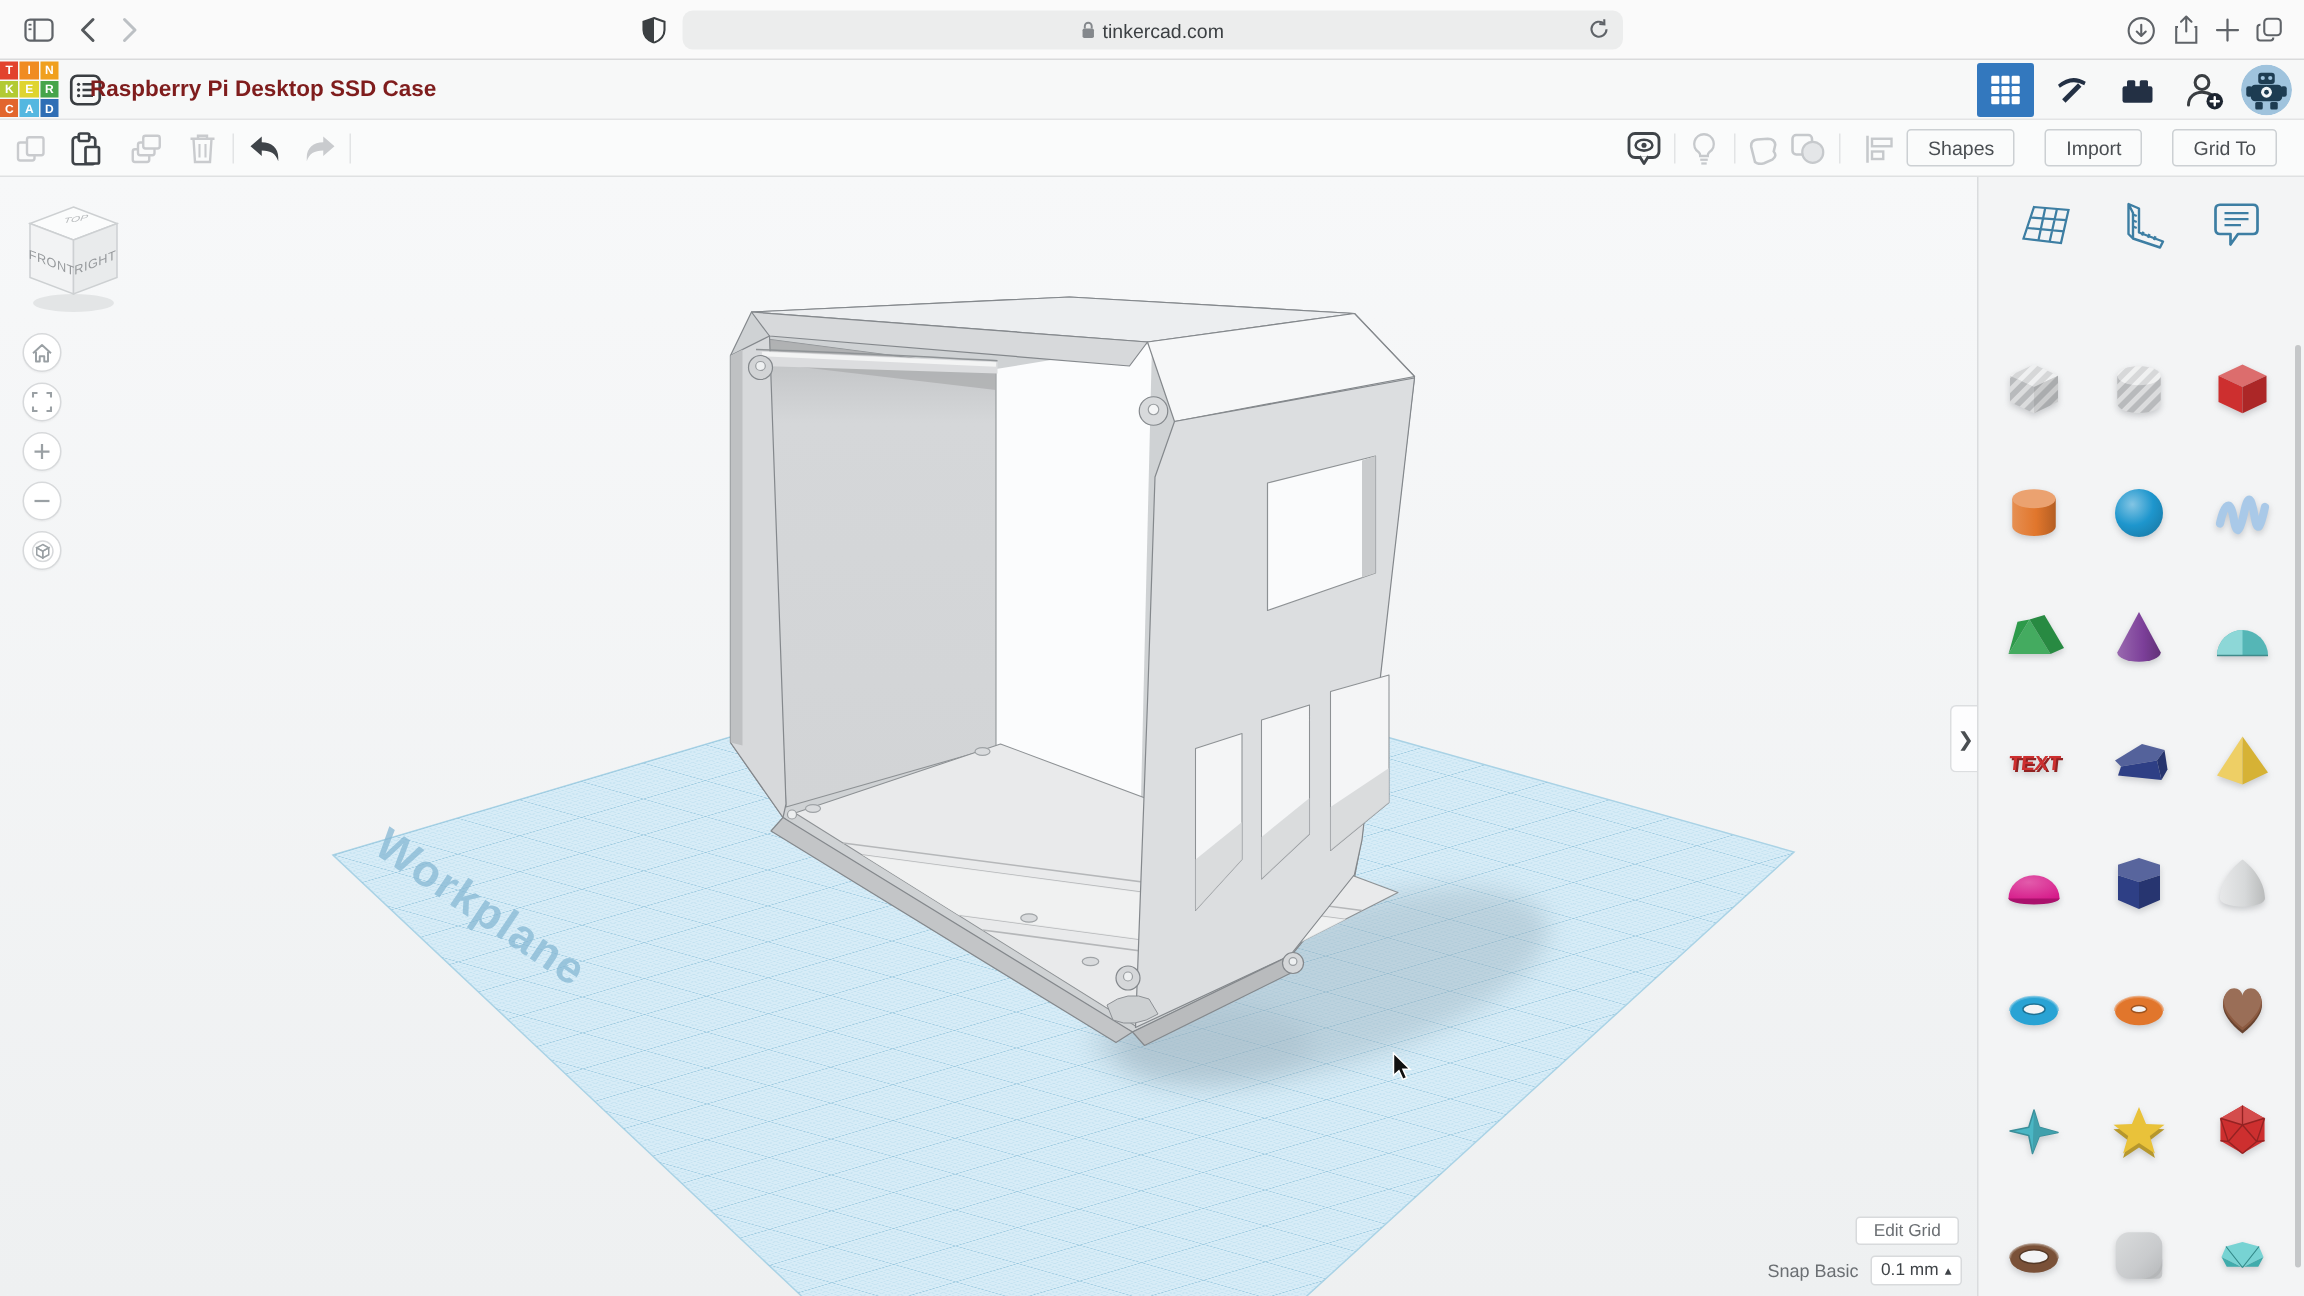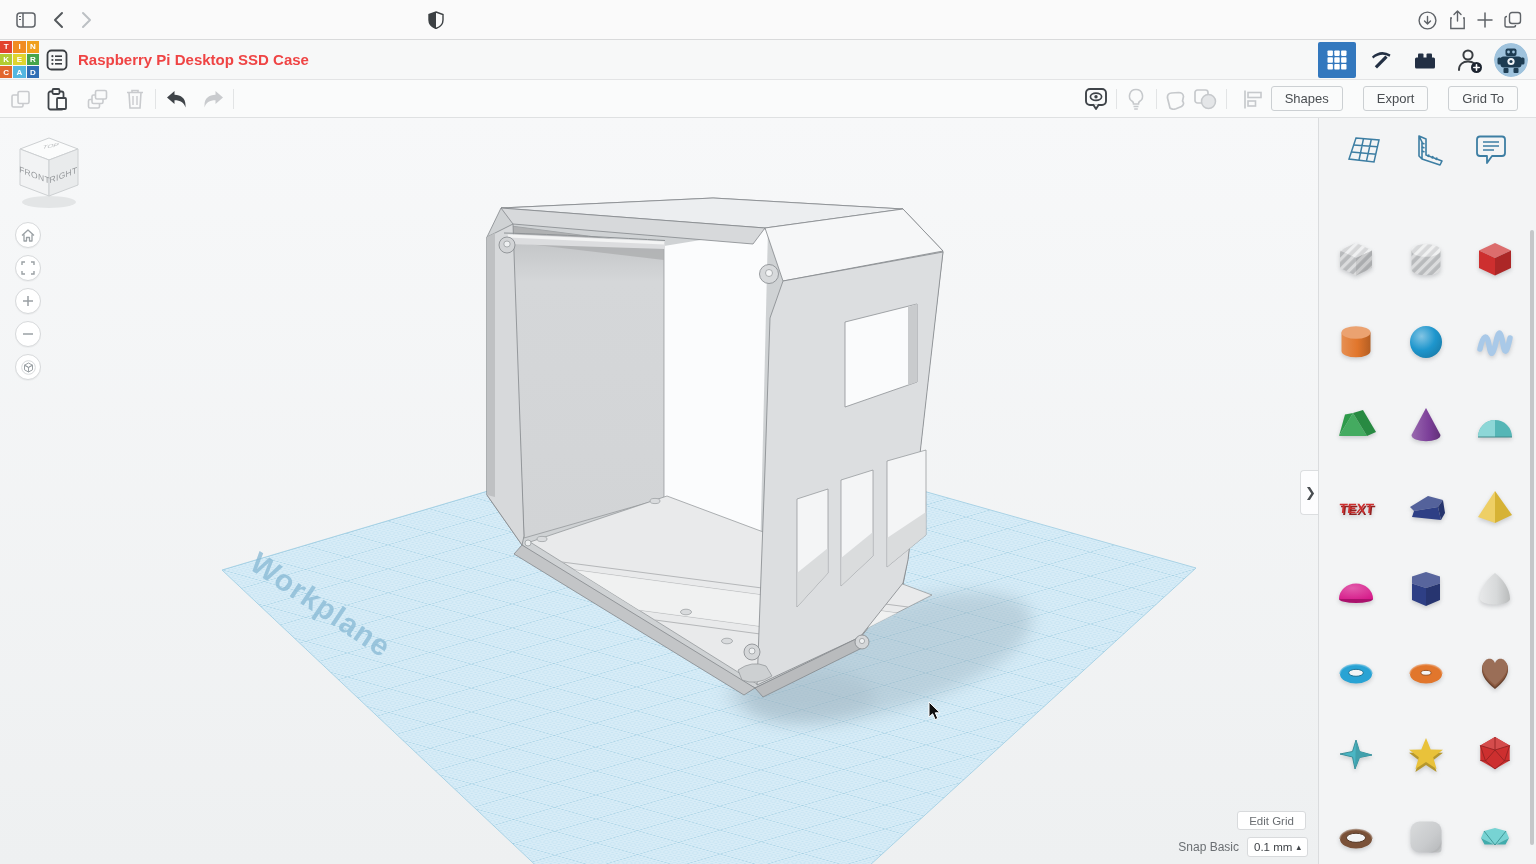--- a/index.html
+++ b/index.html
@@ -18,22 +18,22 @@
 
   
   .app-header { position:relative; width:1536px; height:40px; background:#f7f8f8;
     border-bottom:1px solid #e3e4e5; }
   .logo { position:absolute; left:0; top:1px; width:39px; height:37px;
     display:grid; grid-template-columns:repeat(3,1fr); grid-template-rows:repeat(3,1fr);
     gap:1px; background:#f7f8f8; }
   .logo div { display:flex; align-items:center; justify-content:center;
     color:#fff; font-size:8px; font-weight:bold; }
   .props-btn { position:absolute; left:46px; top:9px; width:22px; height:22px; }
-  .doc-title { position:absolute; left:78px; top:11px; font-size:15px; font-weight:bold;
-    color:#ef4444; }
+  .doc-title { position:absolute; left:60px; top:11px; font-size:15px; font-weight:bold;
+    color:#7f1d1d; }
   .hdr-right { position:absolute; right:8px; top:0; height:40px; display:flex;
     align-items:center; gap:6px; }
   .hdr-btn { width:38px; height:36px; display:flex; align-items:center;
     justify-content:center; border-radius:2px; cursor:pointer; }
   .hdr-btn.active { background:#3378be; }
   .avatar { width:34px; height:34px; border-radius:50%; overflow:hidden; cursor:pointer; }
 
   
   .toolbar { position:relative; width:1536px; height:38px; background:#fafbfb;
     border-bottom:1px solid #dfe1e2; }
@@ -117,20 +117,33 @@
     <svg width="11" height="18" viewBox="0 0 11 18">
         <path d="M2,2 L9,9 L2,16" fill="none" stroke="#bcc0c4" stroke-width="2" stroke-linecap="round" stroke-linejoin="round"></path>
       </svg>
   </div>
   <div class="bicon" style="left:424px">
     <svg width="16" height="18" viewBox="0 0 16 18">
         <path d="M8,1 L15,3.5 V9 C15,13.5 12,16 8,17.5 C4,16 1,13.5 1,9 V3.5 Z" fill="none" stroke="#3c4043" stroke-width="1.4"></path>
         <path d="M8,1 L1,3.5 V9 C1,13.5 4,16 8,17.5 Z" fill="#3c4043"></path>
       </svg>
   </div>
+  <div class="url-pill">
+    <svg width="9" height="12" viewBox="0 0 9 12">
+        <rect x="0.7" y="5" width="7.6" height="6.3" rx="1.2" fill="#84888c"></rect>
+        <path d="M2.2,5 V3.4 a2.3,2.3 0 0 1 4.6,0 V5" fill="none" stroke="#84888c" stroke-width="1.3"></path>
+      </svg>
+    <span>tinkercad.com</span>
+    <span class="reload">
+      <svg width="14" height="15" viewBox="0 0 14 15">
+          <path d="M12,7.5 a5,5 0 1 1 -1.6,-3.7" fill="none" stroke="#5f6368" stroke-width="1.4"></path>
+          <path d="M10.5,0.8 L10.6,4.3 L7.2,4" fill="none" stroke="#5f6368" stroke-width="1.4"></path>
+        </svg>
+    </span>
+  </div>
   <div class="bicon" style="left:1415px">
     <svg width="19" height="19" viewBox="0 0 19 19">
         <circle cx="9.5" cy="9.5" r="8.4" fill="none" stroke="#5f6368" stroke-width="1.4"></circle>
         <path d="M9.5,5.5 V12.5 M6.5,10 L9.5,13 L12.5,10" fill="none" stroke="#5f6368" stroke-width="1.4" stroke-linecap="round" stroke-linejoin="round"></path>
       </svg>
   </div>
   <div class="bicon" style="left:1445px">
     <svg width="17" height="20" viewBox="0 0 17 20">
         <path d="M3,8 H1.8 V18.5 H15.2 V8 H14" fill="none" stroke="#5f6368" stroke-width="1.4"></path>
         <path d="M8.5,1.5 V11 M5,4.5 L8.5,1 L12,4.5" fill="none" stroke="#5f6368" stroke-width="1.4" stroke-linecap="round" stroke-linejoin="round"></path>
@@ -310,21 +323,21 @@
   </div>
   <div class="tool" style="left:1272px">
     <svg width="23" height="20" viewBox="0 0 23 20">
         <path d="M2,17.5 L8.5,5 V17.5 Z" fill="#c6c9cc"></path>
         <path d="M21,17.5 L14.5,5 V17.5 Z" fill="none" stroke="#c6c9cc" stroke-width="1.6"></path>
         <line x1="11.5" y1="1" x2="11.5" y2="19" stroke="#c6c9cc" stroke-width="1.4" stroke-dasharray="2.5 2.5"></line>
       </svg>
   </div>
   <div class="tb-buttons">
     <button>Shapes</button>
-    <button>Export</button>
+    <button>Import</button>
     <button>Grid To</button>
   </div>
 </div>
 
 <div class="main">
   <div class="canvas">
 
     <svg class="scene" width="1318" height="746" viewBox="0 0 1318 746">
       <defs>
         <pattern id="gfine" width="4.3" height="4.3" patternUnits="userSpaceOnUse" patternTransform="matrix(0.959,-0.285,0.962,0.272,222,452)">

